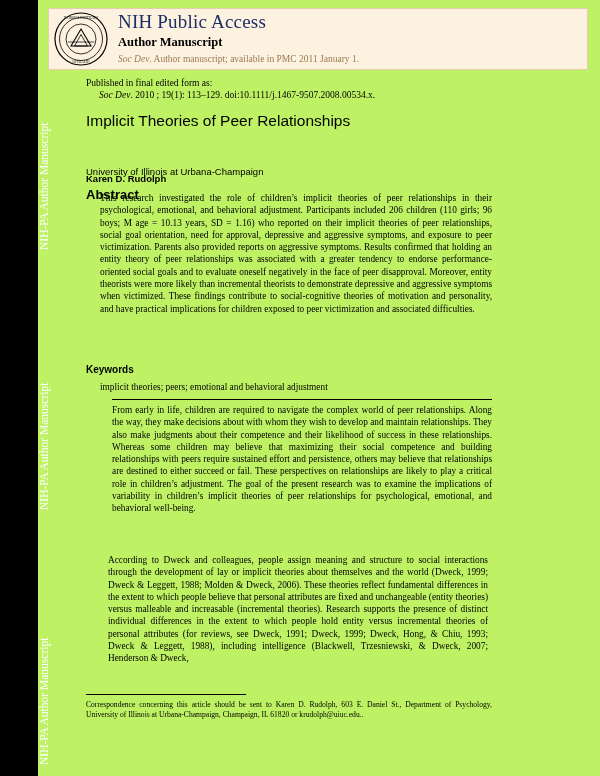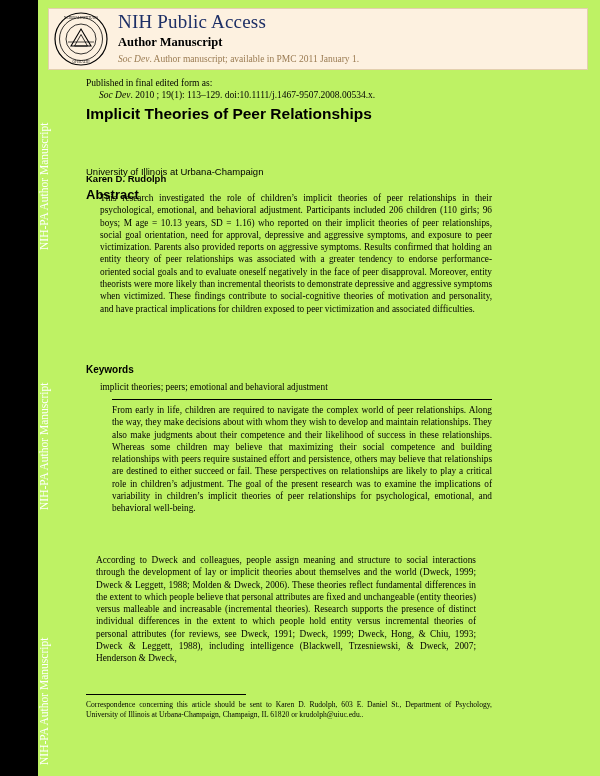--- a/index.html
+++ b/index.html
@@ -110,24 +110,24 @@
     left: 99px;
     top: 90px;
     font-size: 9.5px;
   }
   .pubform-2 .ital { font-style: italic; }
 
   
   .art-title {
     position: absolute;
     left: 86px;
-    top: 105px;
+    top: 112px;
     width: 480px;
     font-family: "Liberation Sans", sans-serif;
-    font-weight: bold;
+    font-weight: normal;
     font-size: 15.5px;
     color: #000;
   }
   .author {
     position: absolute;
     left: 86px;
     top: 150px;
     font-family: "Liberation Sans", sans-serif;
     font-weight: bold;
     font-size: 9.5px;
@@ -185,21 +185,21 @@
     top: 381px;
     width: 392px;
     text-align: left;
   }
   .intro-body {
     left: 112px;
     top: 404px;
     width: 380px;
   }
   .implicit-body {
-    left: 96px;
+    left: 108px;
     top: 554px;
     width: 380px;
   }
 
   .rule {
     position: absolute;
     left: 112px;
     top: 399px;
     width: 380px;
     height: 0;

